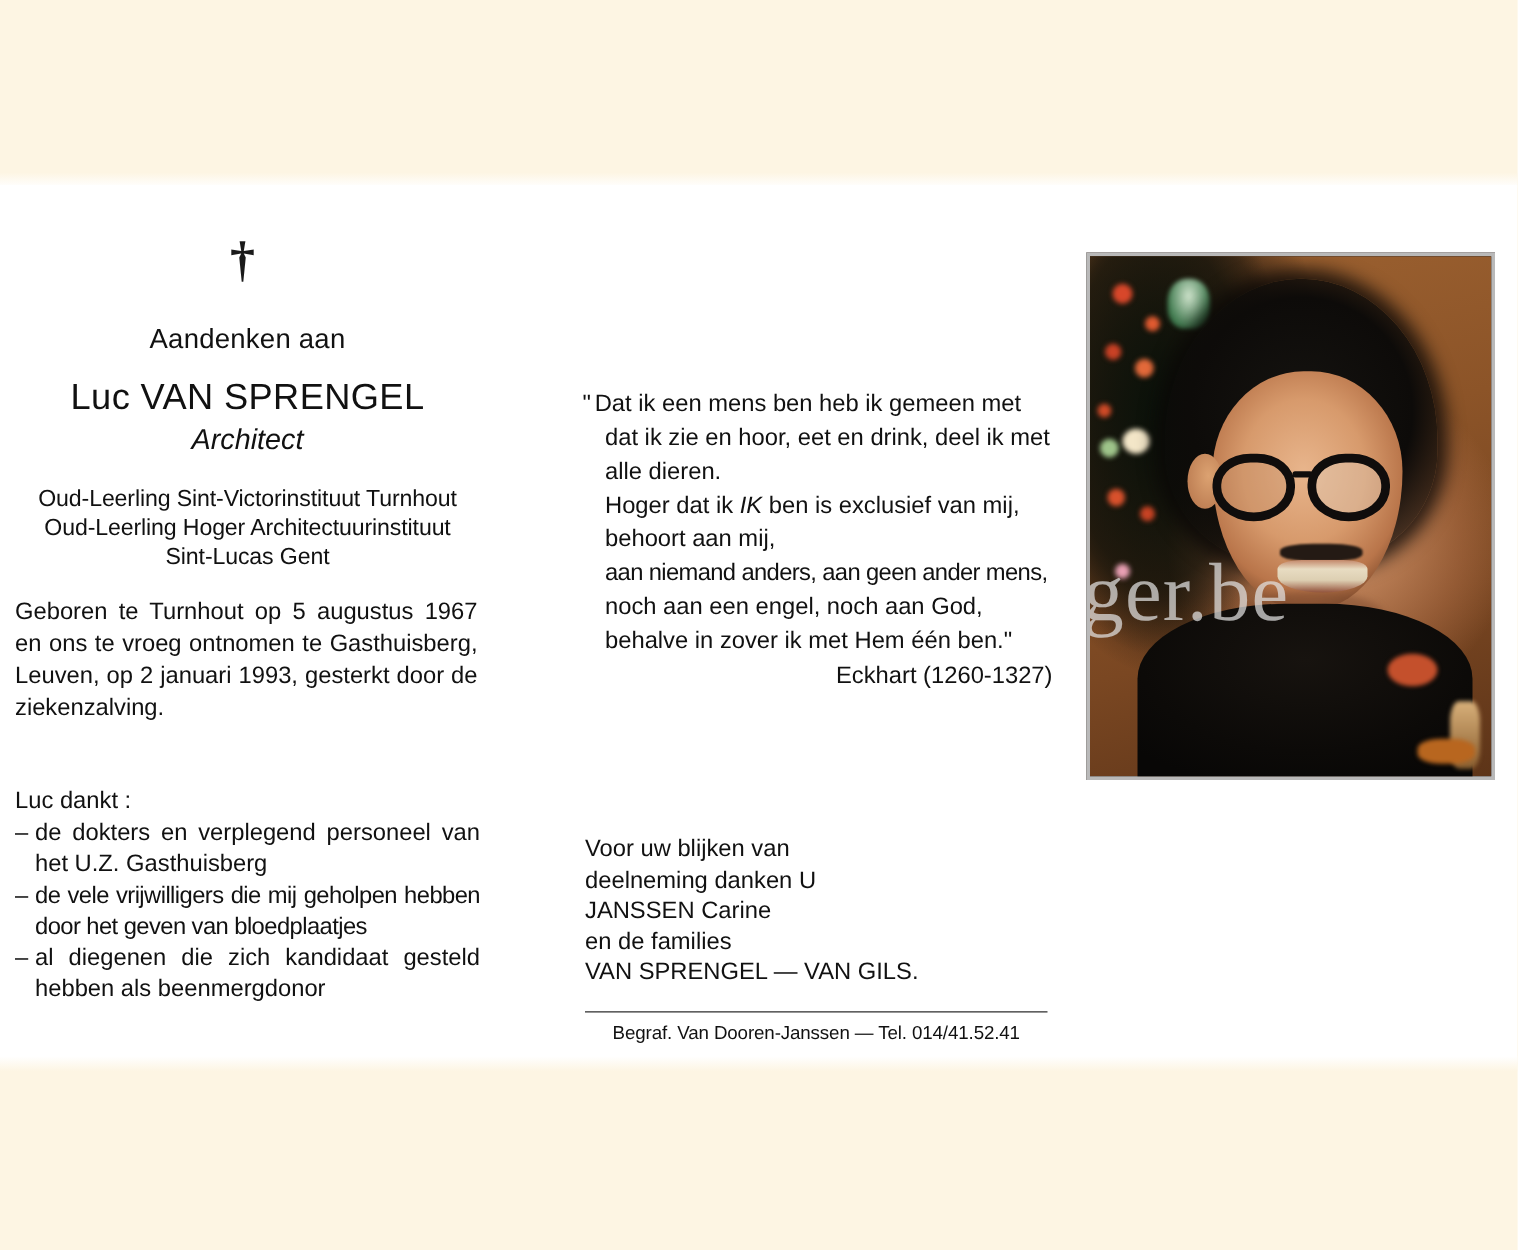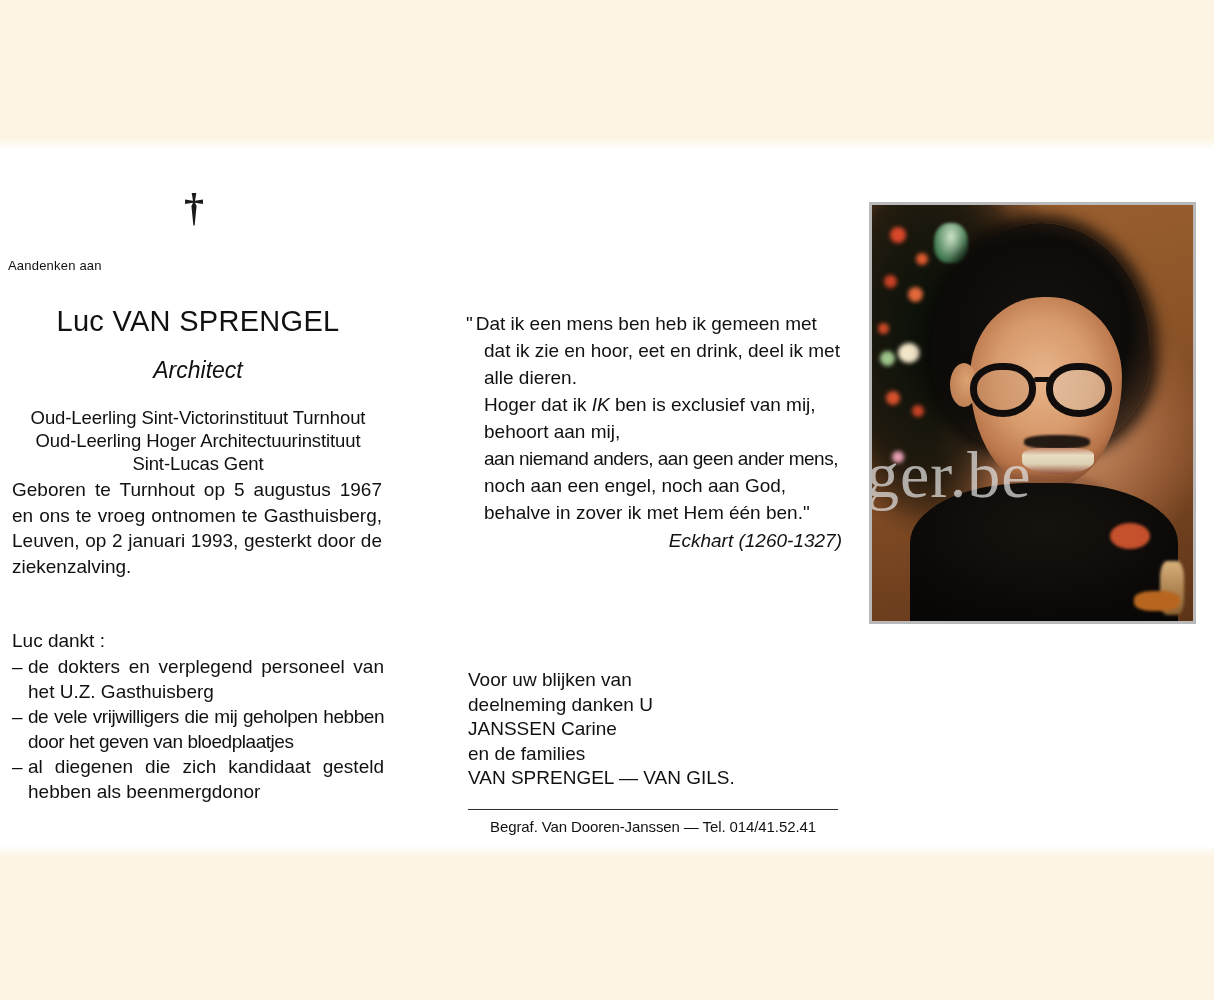--- a/index.html
+++ b/index.html
@@ -64,30 +64,31 @@
   }
 
   
   #left-col {
     position: absolute;
     left: 8px;
     top: 258px;
     width: 380px;
   }
   .memorial-intro {
-    font-size: 13px;
+    text-align: center;
+    font-size: 22px;
     letter-spacing: 0.2px;
-    margin-bottom: 32px;
+    margin-bottom: 18px;
   }
   .deceased-name {
     text-align: center;
     font-size: 29px;
     letter-spacing: 0.3px;
     white-space: nowrap;
-    margin-bottom: 19px;
+    margin-bottom: 3px;
   }
   .deceased-profession {
     text-align: center;
     font-size: 23px;
     font-style: italic;
     margin-bottom: 22px;
   }
   .affiliation-line {
     text-align: center;
     font-size: 18.5px;
@@ -146,21 +147,20 @@
     padding-left: 0;
   }
   .quote-line.tight { letter-spacing: -0.5px; }
   .quote-mark { margin-right: 3px; }
   .quote-em { font-style: italic; }
   #quote-attrib {
     text-align: right;
     font-size: 19px;
     margin-top: 1px;
     padding-right: 14px;
-    font-style: italic;
   }
 
   #condolence-block {
     position: absolute;
     left: 468px;
     top: 668px;
     width: 390px;
     font-size: 19px;
     line-height: 24.5px;
   }

